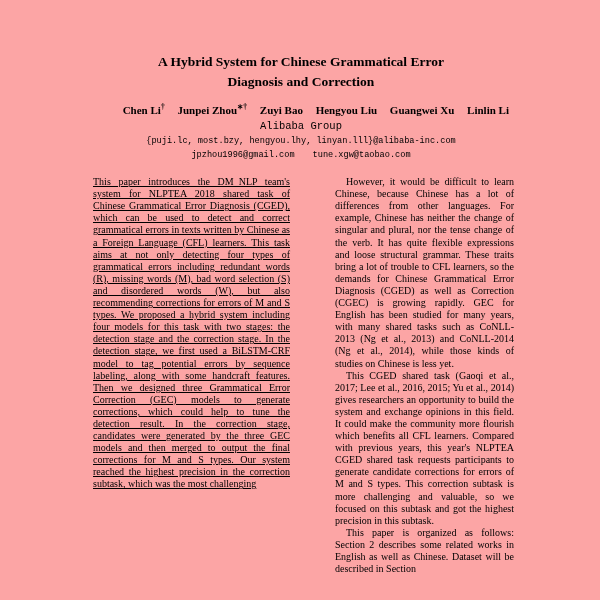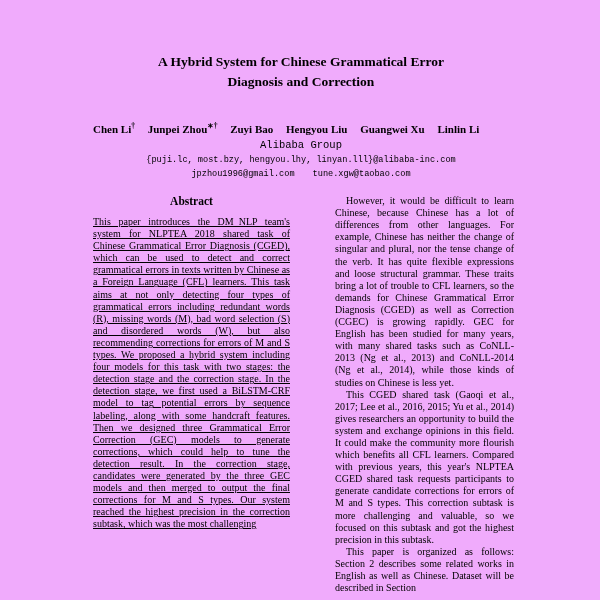--- a/index.html
+++ b/index.html
@@ -12,34 +12,34 @@
     background: #ffffff;
     overflow: hidden;
     color: #000000;
     font-family: "Liberation Serif", serif;
   }
   .page {
     box-sizing: border-box;
     width: 600px;
     height: 600px;
     padding: 52px 86px 0 88px;
-    background: #f0abfc;
+    background: #fca5a5;
   }
   .title {
     text-align: center;
     font-weight: bold;
     font-size: 13.5px;
     line-height: 1.45;
     margin: 0 44px;
   }
   .authors {
-    text-align: left;
+    text-align: right;
     font-weight: bold;
     font-size: 11px;
-    margin-top: 30px;
+    margin-top: 11px;
     white-space: nowrap;
   }
   .author {
     margin: 0 5px;
   }
   .author sup {
     font-size: 7.5px;
     font-weight: bold;
   }
   .affil {
@@ -112,21 +112,20 @@
   </div>
 
   <div class="emails">
     <div>{puji.lc, most.bzy, hengyou.lhy, linyan.lll}@alibaba-inc.com</div>
     <div><span>jpzhou1996@gmail.com</span><span class="gap"></span><span>tune.xgw@taobao.com</span></div>
   </div>
 
   <div class="columns">
 
     <div class="col">
-      <div class="abstract-heading">Abstract</div>
       <p class="abstract-text">This paper introduces the DM_NLP team's system for NLPTEA 2018 shared task of Chinese Grammatical Error Diagnosis (CGED), which can be used to detect and correct grammatical errors in texts written by Chinese as a Foreign Language (CFL) learners. This task aims at not only detecting four types of grammatical errors including redundant words (R), missing words (M), bad word selection (S) and disordered words (W), but also recommending corrections for errors of M and S types. We proposed a hybrid system including four models for this task with two stages: the detection stage and the correction stage. In the detection stage, we first used a BiLSTM-CRF model to tag potential errors by sequence labeling, along with some handcraft features. Then we designed three Grammatical Error Correction (GEC) models to generate corrections, which could help to tune the detection result. In the correction stage, candidates were generated by the three GEC models and then merged to output the final corrections for M and S types. Our system reached the highest precision in the correction subtask, which was the most challenging</p>
     </div>
 
     <div class="col">
       <p class="indent">However, it would be difficult to learn Chinese, because Chinese has a lot of differences from other languages. For example, Chinese has neither the change of singular and plural, nor the tense change of the verb. It has quite flexible expressions and loose structural grammar. These traits bring a lot of trouble to CFL learners, so the demands for Chinese Grammatical Error Diagnosis (CGED) as well as Correction (CGEC) is growing rapidly. GEC for English has been studied for many years, with many shared tasks such as CoNLL-2013 (Ng et al., 2013) and CoNLL-2014 (Ng et al., 2014), while those kinds of studies on Chinese is less yet.</p>
       <p class="indent">This CGED shared task (Gaoqi et al., 2017; Lee et al., 2016, 2015; Yu et al., 2014) gives researchers an opportunity to build the system and exchange opinions in this field. It could make the community more flourish which benefits all CFL learners. Compared with previous years, this year's NLPTEA CGED shared task requests participants to generate candidate corrections for errors of M and S types. This correction subtask is more challenging and valuable, so we focused on this subtask and got the highest precision in this subtask.</p>
       <p class="indent">This paper is organized as follows: Section 2 describes some related works in English as well as Chinese. Dataset will be described in Section</p>
     </div>
 
   </div>

